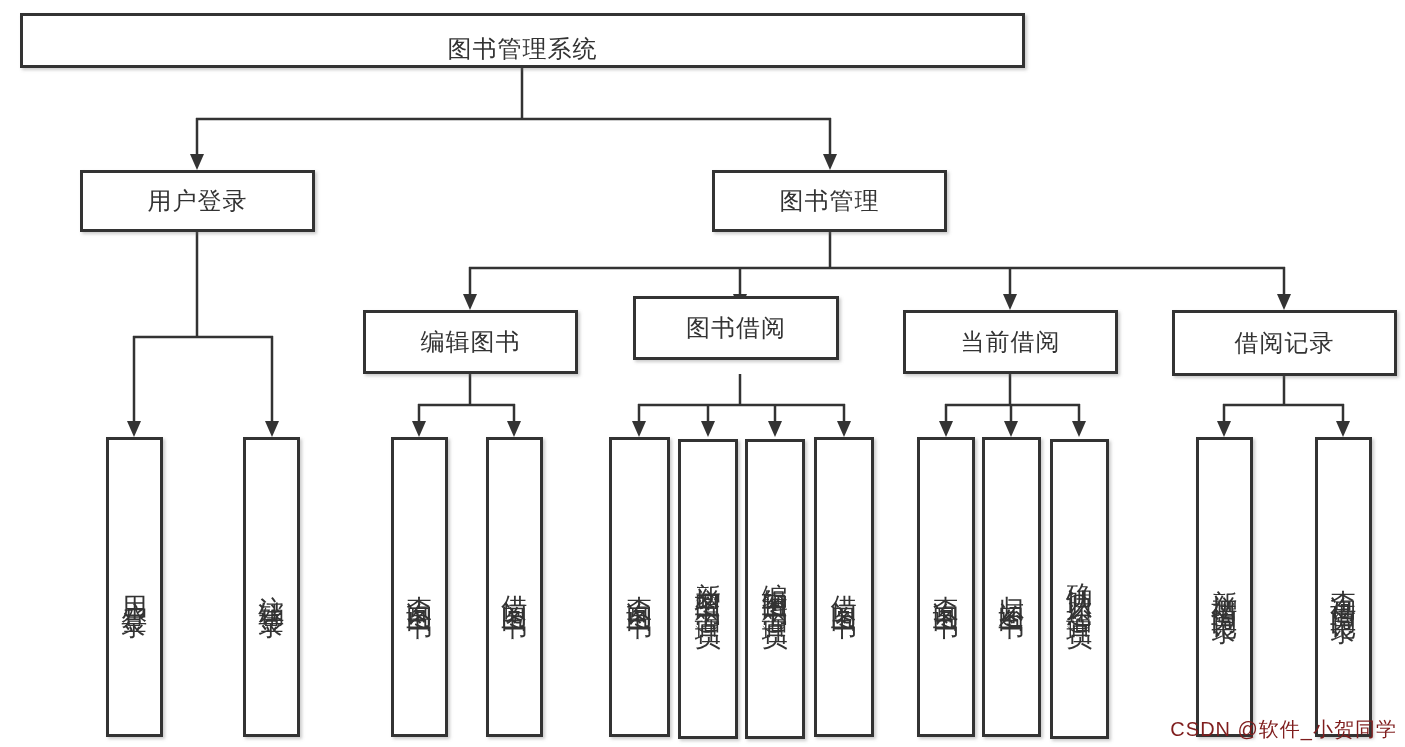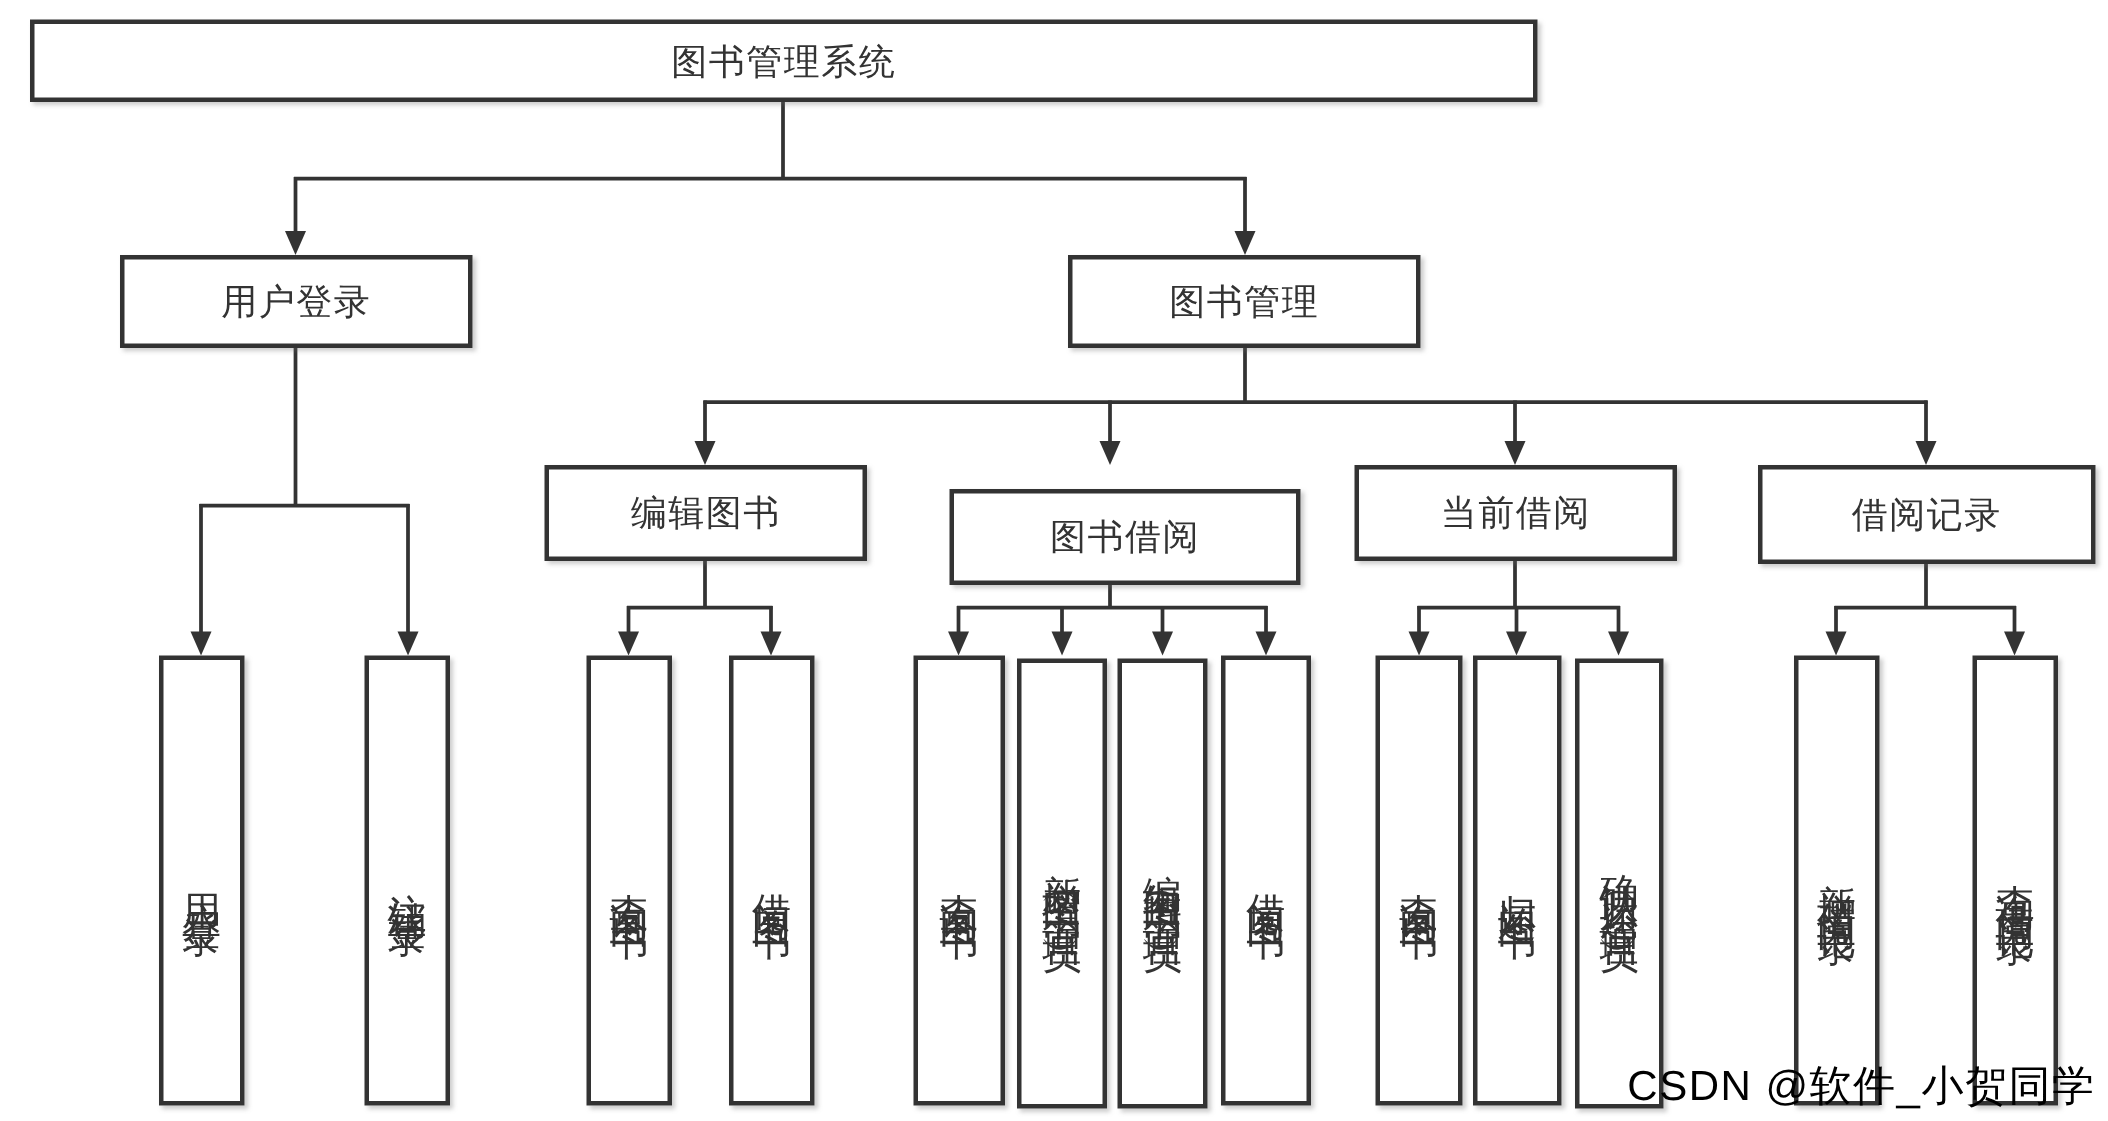--- a/index.html
+++ b/index.html
@@ -48,23 +48,23 @@
     font-size: 26px;
     letter-spacing: 6px;
     line-height: 1.1;
     color: #333333;
     white-space: nowrap;
   }
   .watermark {
     position: absolute;
     right: 8px;
     bottom: 4px;
-    font-size: 28px;
+    font-size: 20px;
     letter-spacing: 1px;
-    color: #000000;
+    color: #7f1d1d;
     white-space: nowrap;
   }
 </style>
 </head>
 <body>
 
 <div class="canvas">
 
   <svg class="connectors" viewBox="0 0 1405 747" xmlns="http://www.w3.org/2000/svg">
     <g stroke="#333333" stroke-width="2.5" fill="none">
@@ -125,35 +125,35 @@
       <polygon points="768,421 782,421 775,437"></polygon>
       <polygon points="837,421 851,421 844,437"></polygon>
       <polygon points="939,421 953,421 946,437"></polygon>
       <polygon points="1004,421 1018,421 1011,437"></polygon>
       <polygon points="1072,421 1086,421 1079,437"></polygon>
       <polygon points="1217,421 1231,421 1224,437"></polygon>
       <polygon points="1336,421 1350,421 1343,437"></polygon>
     </g>
   </svg>
 
-  <div class="box" style="left:20px; top:13px; width:1005px; height:55px;">
+  <div class="box" style="left:20px; top:13px; width:1005px; height:55px;align-items:flex-end;">
     <span class="hlabel">图书管理系统</span>
   </div>
 
   <div class="box" style="left:80px; top:170px; width:235px; height:62px;">
     <span class="hlabel">用户登录</span>
   </div>
   <div class="box" style="left:712px; top:170px; width:235px; height:62px;">
     <span class="hlabel">图书管理</span>
   </div>
 
   <div class="box" style="left:363px; top:310px; width:215px; height:64px;">
     <span class="hlabel">编辑图书</span>
   </div>
-  <div class="box" style="left:633px; top:326px; width:234px; height:64px;">
+  <div class="box" style="left:633px; top:296px; width:206px; height:64px;">
     <span class="hlabel">图书借阅</span>
   </div>
   <div class="box" style="left:903px; top:310px; width:215px; height:64px;align-items:center;">
     <span class="hlabel">当前借阅</span>
   </div>
   <div class="box" style="left:1172px; top:310px; width:225px; height:66px;font-family:Liberation Mono, monospace;">
     <span class="hlabel">借阅记录</span>
   </div>
 
   <div class="box" style="left:106px; top:437px; width:57px; height:300px;">

